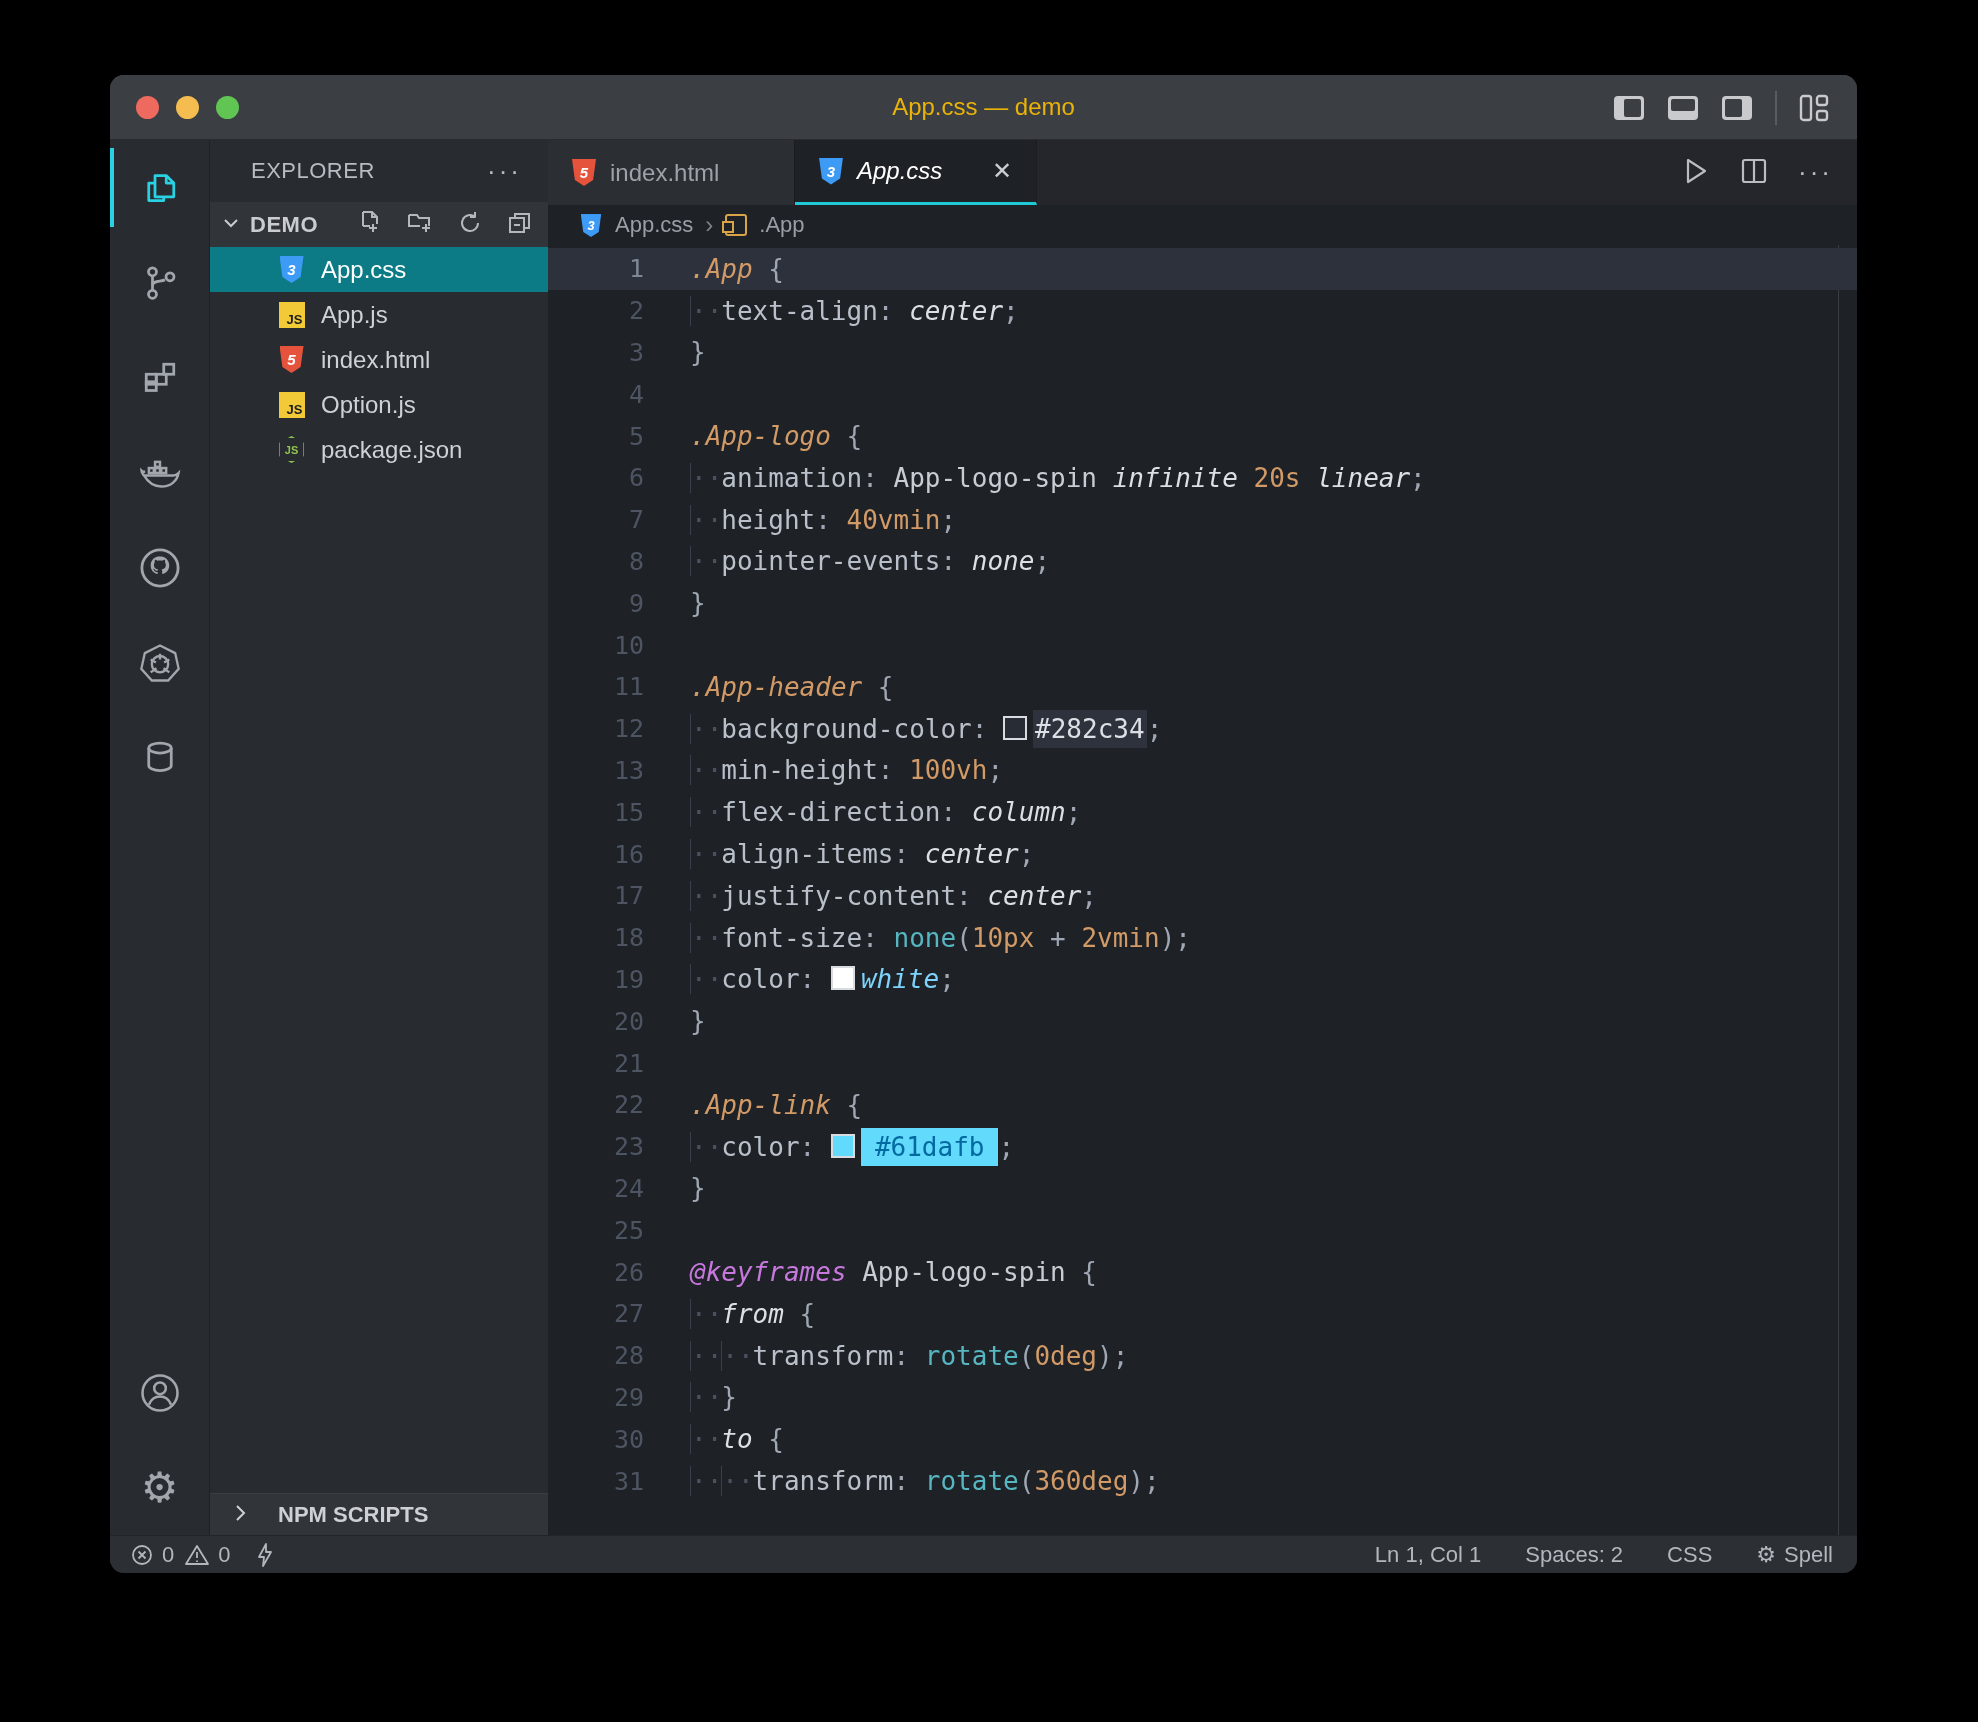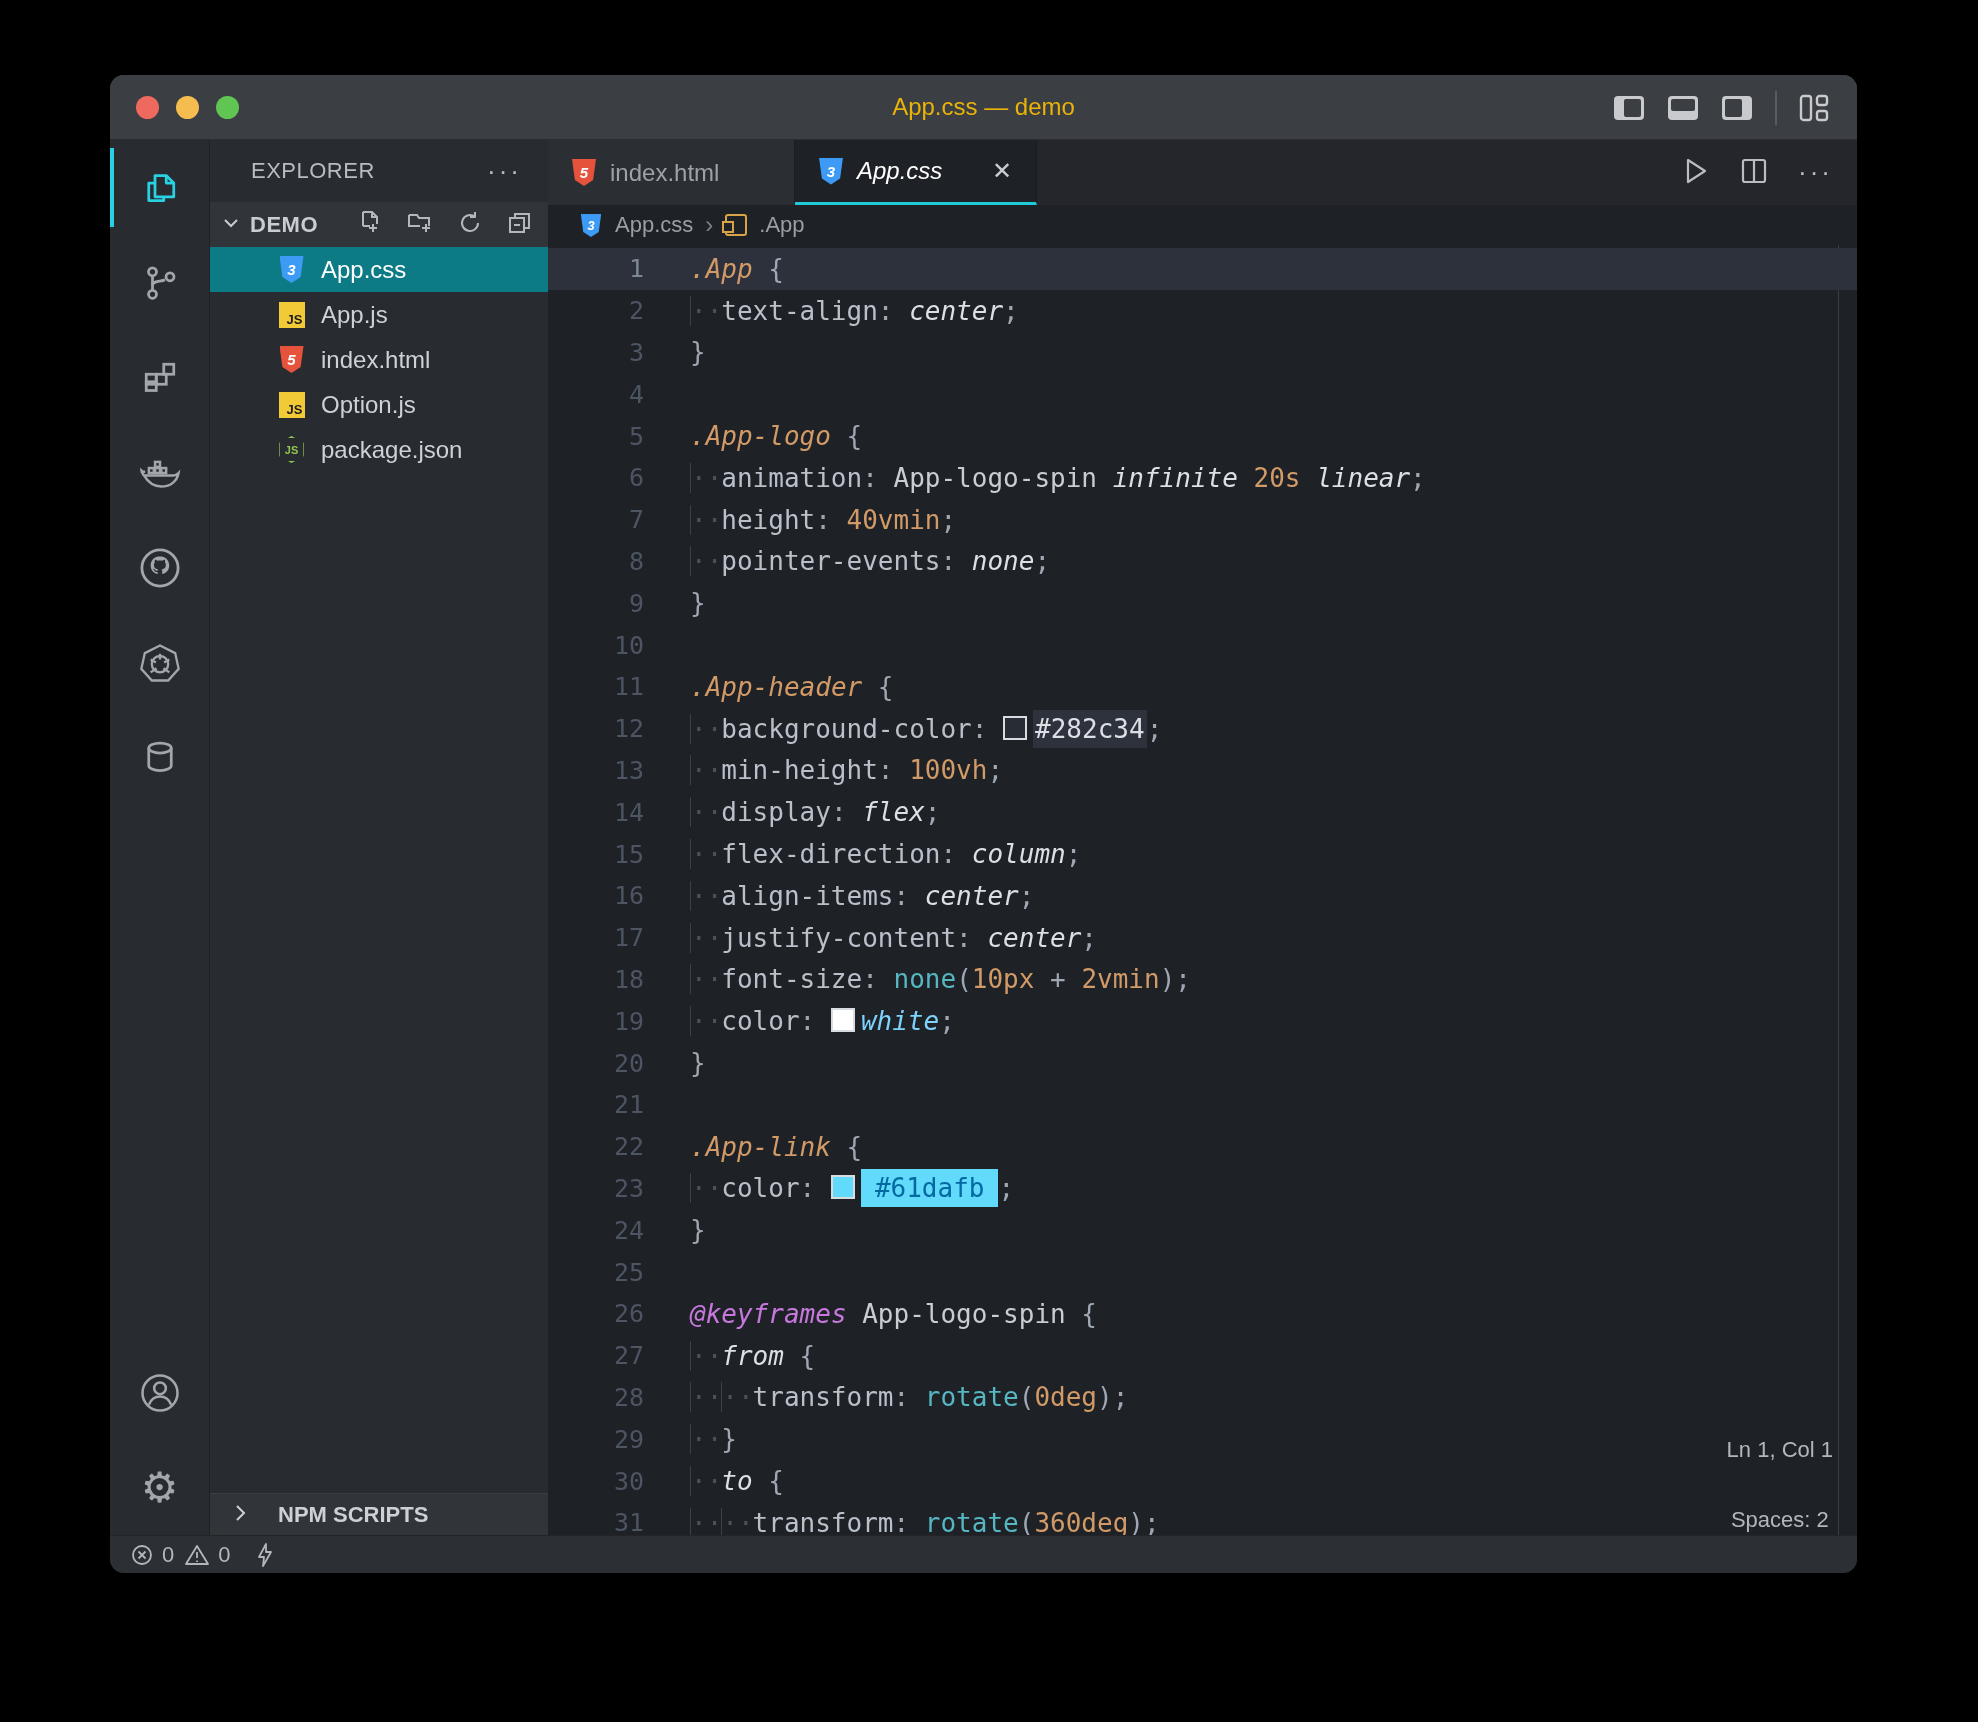--- a/index.html
+++ b/index.html
@@ -113,21 +113,21 @@
   .t-hexc { color:#0369a1; background:#61dafb; padding:4px 14px; }
   .ruler { position:absolute; top:0; bottom:0; right:0; width:19px; border-left:1px solid #393d44; }
   .ruler .seg { position:absolute; top:3px; left:0; right:0; height:41px; background:#2f3540; }
 
   
   .statusbar { position:absolute; left:0; right:0; bottom:0; height:38px; background:#2c2f34;
                border-top:1px solid #222428; display:flex; align-items:center;
                padding:0 24px 0 20px; color:#b3b7bd; font-size:22px; }
   .st-left { display:flex; align-items:center; gap:10px; }
   .st-item { display:flex; align-items:center; gap:8px; cursor:pointer; }
-  .st-right { margin-left:auto; display:flex; align-items:center; gap:44px;flex-direction:column; }
+  .st-right { margin-left:auto; display:flex; gap:44px; }
   .st-glyph { font-family:"DejaVu Sans", sans-serif; font-size:22px; color:#b3b7bd; }
   svg.sicon { display:block; }
 </style>
 </head>
 <body>
 
 <div class="window">
 
   <div class="titlebar">
     <div class="lights">
@@ -420,24 +420,20 @@
           </div>
           <div class="line">
             <span class="ln">12</span>
             <span class="lc"><span class="t-g">··</span><span class="t-prop">background-color</span><span class="t-pun">: </span><span class="t-swd"></span><span class="t-hexd">#282c34</span><span class="t-pun">;</span></span>
           </div>
           <div class="line">
             <span class="ln">13</span>
             <span class="lc"><span class="t-g">··</span><span class="t-prop">min-height</span><span class="t-pun">: </span><span class="t-num">100vh</span><span class="t-pun">;</span></span>
           </div>
           <div class="line">
-            <span class="ln">14</span>
-            <span class="lc"><span class="t-g">··</span><span class="t-prop">display</span><span class="t-pun">: </span><span class="t-val">flex</span><span class="t-pun">;</span></span>
-          </div>
-          <div class="line">
             <span class="ln">15</span>
             <span class="lc"><span class="t-g">··</span><span class="t-prop">flex-direction</span><span class="t-pun">: </span><span class="t-val">column</span><span class="t-pun">;</span></span>
           </div>
           <div class="line">
             <span class="ln">16</span>
             <span class="lc"><span class="t-g">··</span><span class="t-prop">align-items</span><span class="t-pun">: </span><span class="t-val">center</span><span class="t-pun">;</span></span>
           </div>
           <div class="line">
             <span class="ln">17</span>
             <span class="lc"><span class="t-g">··</span><span class="t-prop">justify-content</span><span class="t-pun">: </span><span class="t-val">center</span><span class="t-pun">;</span></span>

